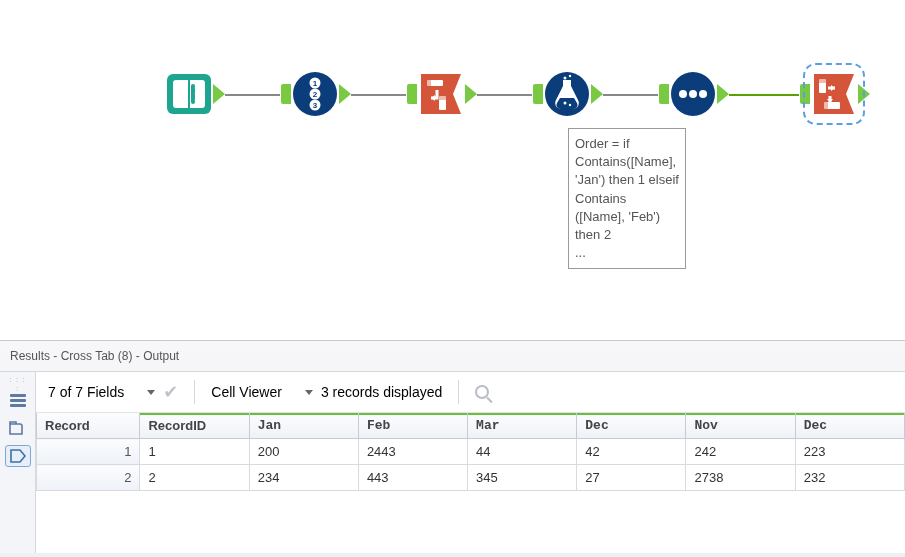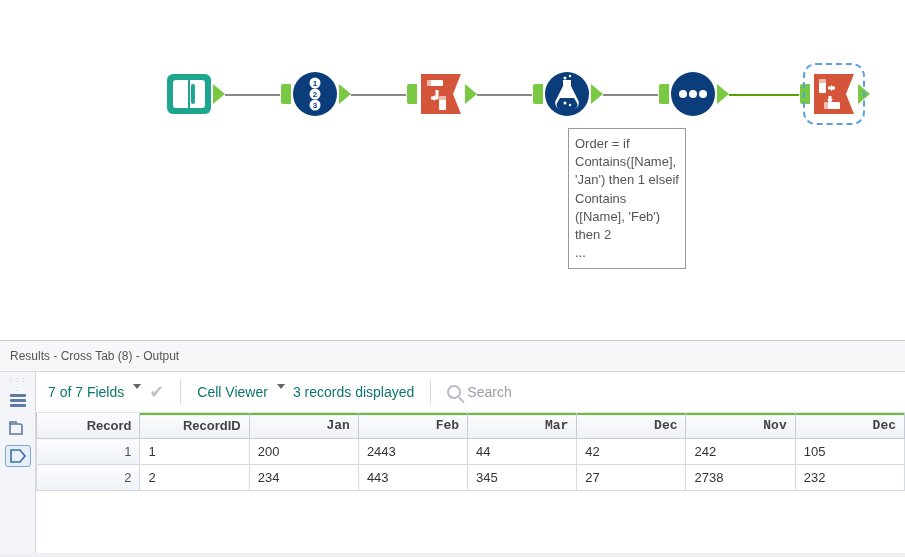--- a/index.html
+++ b/index.html
@@ -35,33 +35,33 @@
 .gutter-dots { width: 22px; height: 8px; color: #a6acb8; font-size: 8px; letter-spacing: 1px; text-align: center; }
 .gutter-btn { width: 26px; height: 22px; display: flex; align-items: center; justify-content: center; border: 1px solid transparent; border-radius: 3px; cursor: pointer; }
 .gutter-btn.active { border: 1px solid #7fa9d4; background: #e6eef8; }
 .gutter-btn svg { width: 18px; height: 16px; }
 
 
 .results-main { flex: 1; background: #fff; display: flex; flex-direction: column; }
 
 
 .toolbar { display: flex; align-items: center; padding: 8px 12px; gap: 8px; border-bottom: 1px solid #e0e2e6; background: #fff; font-size: 14px; }
-.tb-item { display: flex; gap: 6px; color: #0f766e; }
+.tb-item { display: flex; align-items: center; gap: 20px; color: #000000; }
 .tb-sep { width: 1px; height: 24px; background: #d6d8dc; margin: 0 8px; }
 .caret { width: 0; height: 0; border-left: 4px solid transparent; border-right: 4px solid transparent; border-top: 5px solid #666; display: inline-block; margin-left: 3px; }
 .check { color: #bfc3cb; font-size: 18px; }
 .search-wrap { display: flex; align-items: center; gap: 6px; color: #9aa0a9; }
 .search-input { border: none; outline: none; font-size: 14px; color: #555; width: 140px; background: transparent; }
 .search-input::placeholder { color: #9aa0a9; }
 .mag { width: 14px; height: 14px; border: 2px solid #b7bcc5; border-radius: 50%; position: relative; }
 .mag::after { content: ""; position: absolute; width: 7px; height: 2px; background: #b7bcc5; bottom: -4px; right: -6px; transform: rotate(45deg); }
 
 
 .grid { border-collapse: collapse; width: auto; }
-.grid th { background: linear-gradient(#fcfdff, #eef1f6); border: 1px solid #c7cbd3; border-top: none; font-weight: 600; color: #444; text-align: right; padding: 5px 8px; font-size: 13px; position: relative; }
+.grid th { background: linear-gradient(#fcfdff, #eef1f6); border: 1px solid #c7cbd3; border-top: none; font-weight: 600; color: #444; text-align: left; padding: 5px 8px; font-size: 13px; position: relative; }
 .grid th.dcol::after { content: ""; position: absolute; left: 0; right: 0; top: 0; height: 2px; background: #6abf3a; }
 .grid td { border: 1px solid #d6dae1; padding: 5px 8px; color: #333; background: #fff; }
 .grid td.rownum { text-align: right; background: linear-gradient(#fcfdff,#eef1f6); color: #555; width: 90px; }
 .grid th:first-child { width: 90px; }
 .col-rid { width: 95px; } .col-m { width: 95px; font-family: Liberation Mono, monospace; }
 
 </style>
 </head>
 <body>
 
@@ -196,21 +196,20 @@
         <span class="check">✔</span>
         <div class="tb-sep"></div>
         <div class="tb-item">
           <span>Cell Viewer</span>
           <span class="caret"></span>
         </div>
         <div class="tb-item">3 records displayed</div>
         <div class="tb-sep"></div>
         <div class="search-wrap">
           <span class="mag"></span>
-          <input class="search-input" placeholder="Search" style="">
         </div>
       </div>
 
       <table class="grid">
         <thead>
           <tr>
             <th>Record</th>
             <th class="dcol col-rid">RecordID</th>
             <th class="dcol col-m">Jan</th>
             <th class="dcol col-m">Feb</th>
@@ -222,21 +221,21 @@
         </thead>
         <tbody>
           <tr>
             <td class="rownum">1</td>
             <td>1</td>
             <td>200</td>
             <td>2443</td>
             <td>44</td>
             <td>42</td>
             <td>242</td>
-            <td>105</td>
+            <td>223</td>
           </tr>
           <tr>
             <td class="rownum">2</td>
             <td>2</td>
             <td>234</td>
             <td>443</td>
             <td>345</td>
             <td>27</td>
             <td>2738</td>
             <td>232</td>

